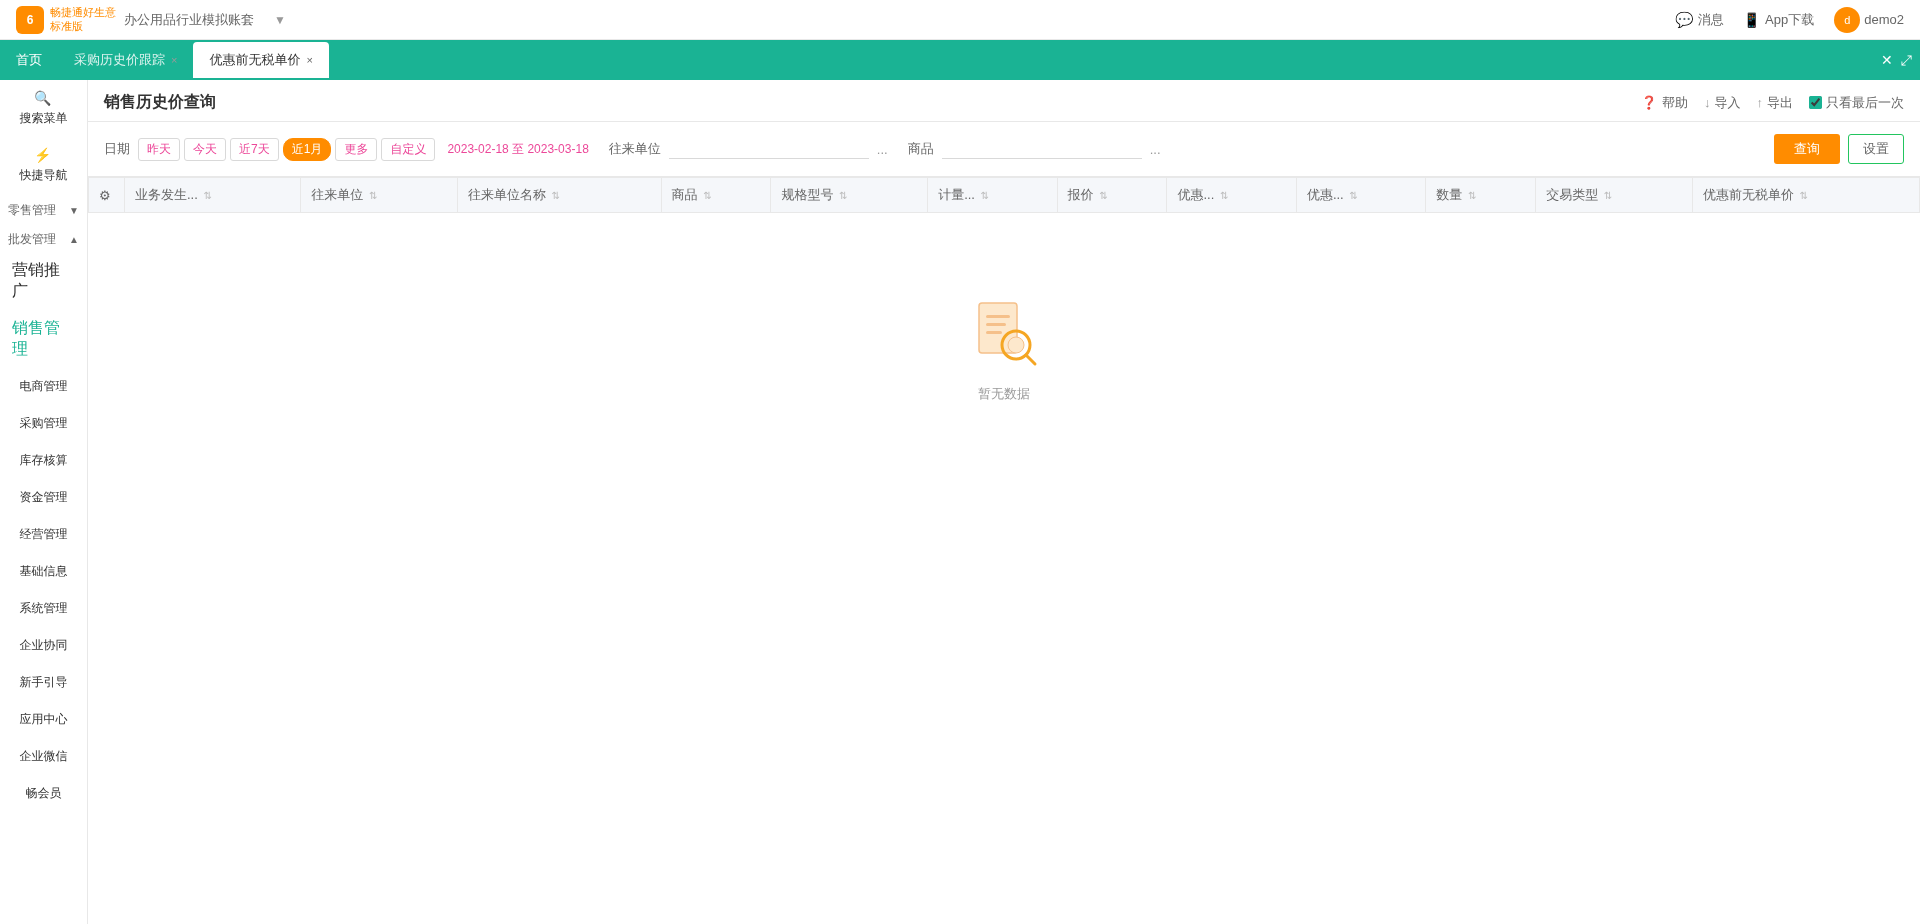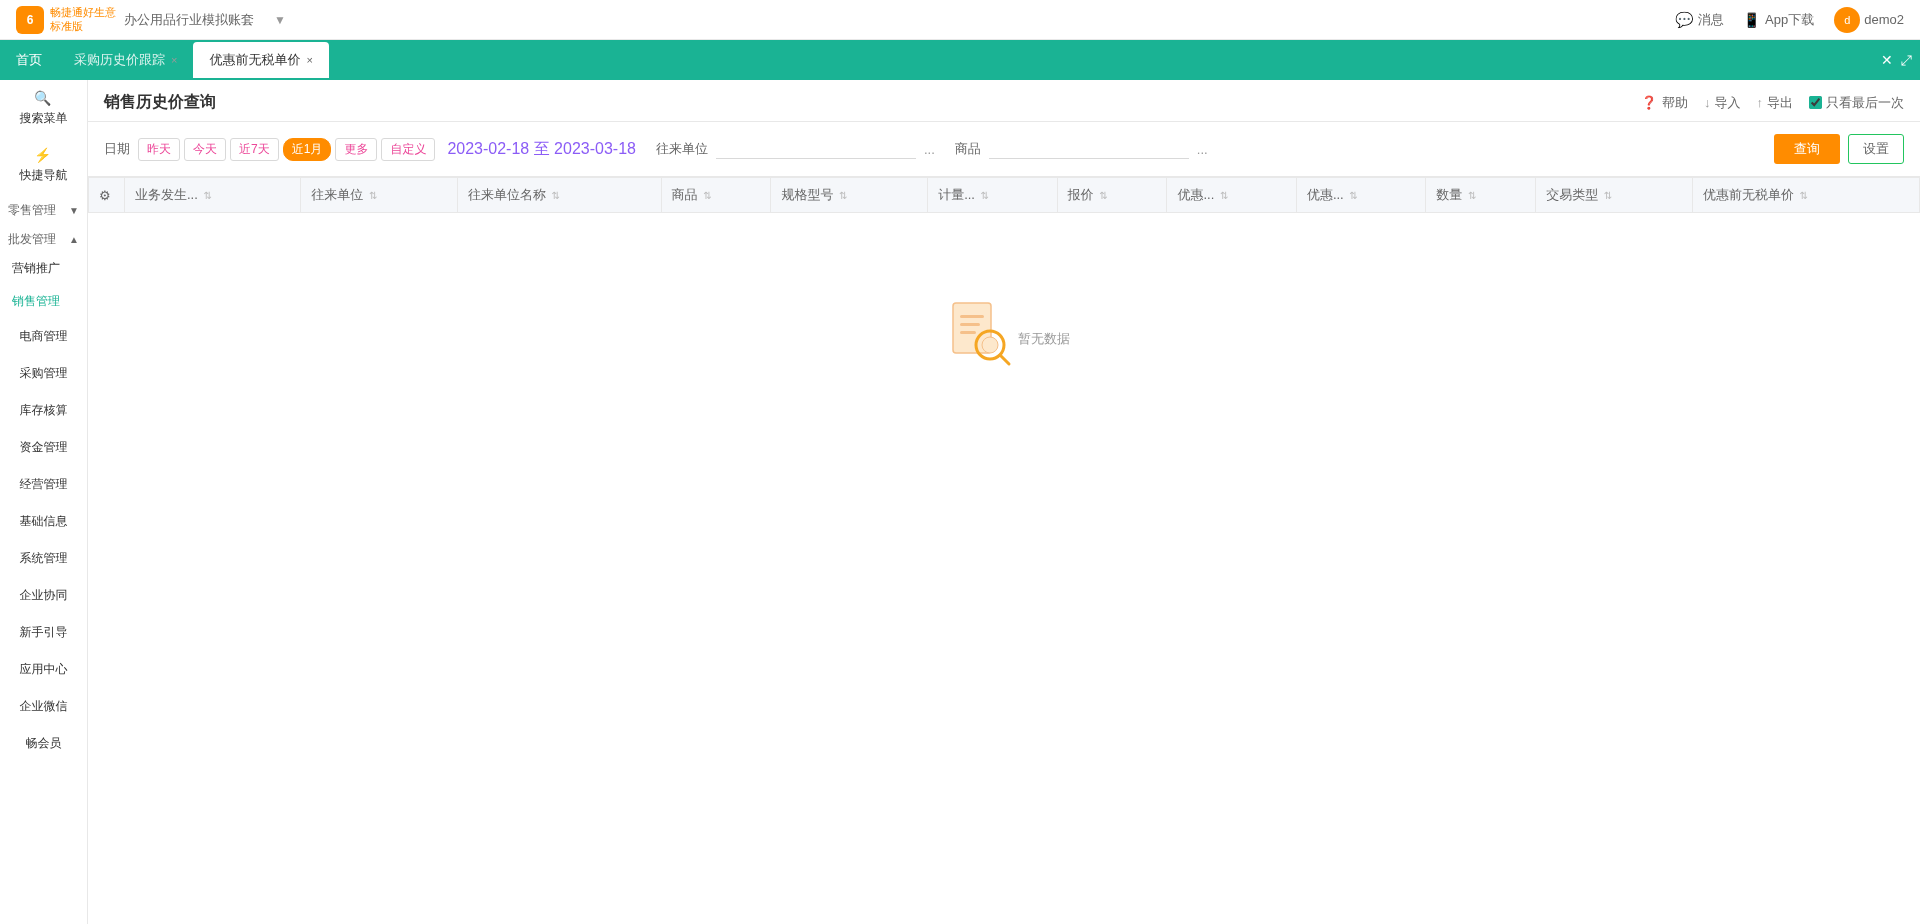--- a/index.html
+++ b/index.html
@@ -26,21 +26,21 @@
     .tab-bar-actions { margin-left: auto; display: flex; align-items: center; padding-right: 8px; gap: 8px; }
     .tab-bar-actions span { color: white; cursor: pointer; font-size: 16px; }
 
     
     .main-layout { display: flex; flex: 1; overflow: hidden; }
 
     
     .sidebar { width: 88px; background: white; border-right: 1px solid #e8e8e8; display: flex; flex-direction: column; overflow-y: auto; flex-shrink: 0; }
     .sidebar-item { padding: 10px 4px; text-align: center; cursor: pointer; font-size: 12px; color: #333; display: flex; flex-direction: column; align-items: center; gap: 4px; border-bottom: none; }
     .sidebar-section { padding: 8px 8px 4px; font-size: 12px; color: #666; display: flex; align-items: center; justify-content: space-between; cursor: pointer; }
-    .sidebar-sub-item { padding: 8px 12px; font-size: 12px; color: #333; cursor: pointer; text-align: left; }
+    .sidebar-sub-item { padding: 8px 12px; font-size: 16px; color: #333; cursor: pointer; text-align: left; }
     .sidebar-sub-item.active { color: #1ab394; }
 
     
     .content { flex: 1; display: flex; flex-direction: column; overflow: hidden; background: #f5f7fa; }
 
     
     .page-container { flex: 1; display: flex; flex-direction: column; overflow: hidden; background: white; margin: 0; }
 
     
     .page-header { padding: 12px 16px 8px; background: white; border-bottom: 1px solid #e8e8e8; display: flex; align-items: center; justify-content: space-between; }
@@ -49,38 +49,38 @@
     .page-header-actions .action-item { display: flex; align-items: center; gap: 4px; cursor: pointer; }
 
     
     .filter-bar { padding: 12px 16px; background: white; border-bottom: 1px solid #e8e8e8; }
     .filter-row { display: flex; align-items: center; gap: 20px; flex-wrap: wrap; }
     .filter-item { display: flex; align-items: center; gap: 8px; }
     .filter-label { color: #666; font-size: 13px; white-space: nowrap; }
     .date-buttons { display: flex; gap: 4px; align-items: center; }
     .date-btn { padding: 2px 8px; border: 1px solid #d9d9d9; border-radius: 3px; background: white; font-size: 12px; cursor: pointer; color: #ec4899; }
     .date-btn.active { background: #ff8c00; color: white; border-color: #ff8c00; border-radius: 10px; }
-    .date-range { font-size: 16px; color: #8b5cf6; margin-left: 4px; }
+    .date-range { font-size: 12px; color: #ec4899; margin-left: 4px; }
     .filter-input { border: none; border-bottom: 1px solid #d9d9d9; padding: 2px 6px; font-size: 13px; width: 200px; outline: none; color: #333; }
     .filter-input-dots { color: #999; font-size: 13px; }
     .filter-actions { display: flex; gap: 8px; margin-left: auto; }
     .btn-query { background: #ff8c00; color: white; border: none; padding: 6px 20px; border-radius: 3px; cursor: pointer; font-size: 13px; }
     .btn-setting { background: white; color: #666; border: 1px solid #22c55e; padding: 5px 14px; border-radius: 3px; cursor: pointer; font-size: 13px; }
     .checkbox-item { display: flex; align-items: center; gap: 4px; }
     .checkbox-item input { accent-color: #1ab394; }
 
     
     .table-container { flex: 1; overflow: auto; }
     .data-table { width: 100%; border-collapse: collapse; font-size: 13px; }
     .data-table th { background: #f5f7fa; border: 1px solid #e8e8e8; padding: 8px 10px; text-align: left; font-weight: normal; color: #666; white-space: nowrap; position: sticky; top: 0; z-index: 1; }
     .data-table th .sort-icon { color: #bbb; font-size: 10px; margin-left: 2px; }
     .settings-th { width: 36px; text-align: center; }
 
     
-    .empty-state { display: flex; align-items: center; justify-content: center; flex: 1; padding: 80px 0; }
+    .empty-state { display: flex; flex-direction: column; align-items: center; justify-content: center; flex: 1; padding: 80px 0; }
     .empty-icon { width: 80px; height: 80px; position: relative; }
     .empty-text { color: #999; font-size: 13px; margin-top: 12px; }
 
     
     ::-webkit-scrollbar { width: 6px; height: 6px; }
     ::-webkit-scrollbar-thumb { background: #ccc; border-radius: 3px; }
     ::-webkit-scrollbar-track { background: #f5f5f5; }
   </style>
 </head>
 <body>

